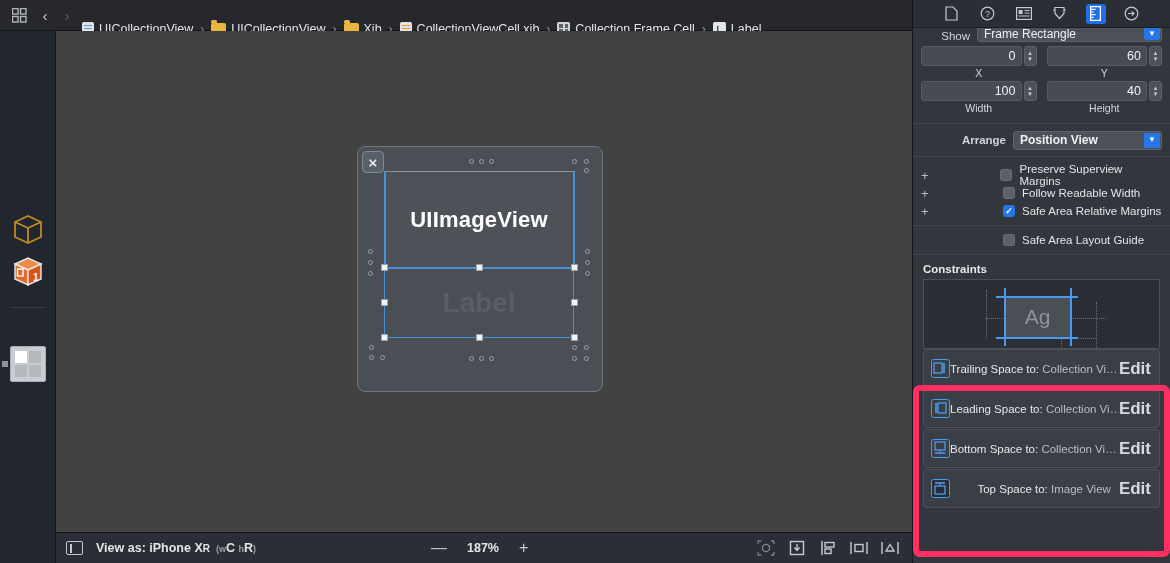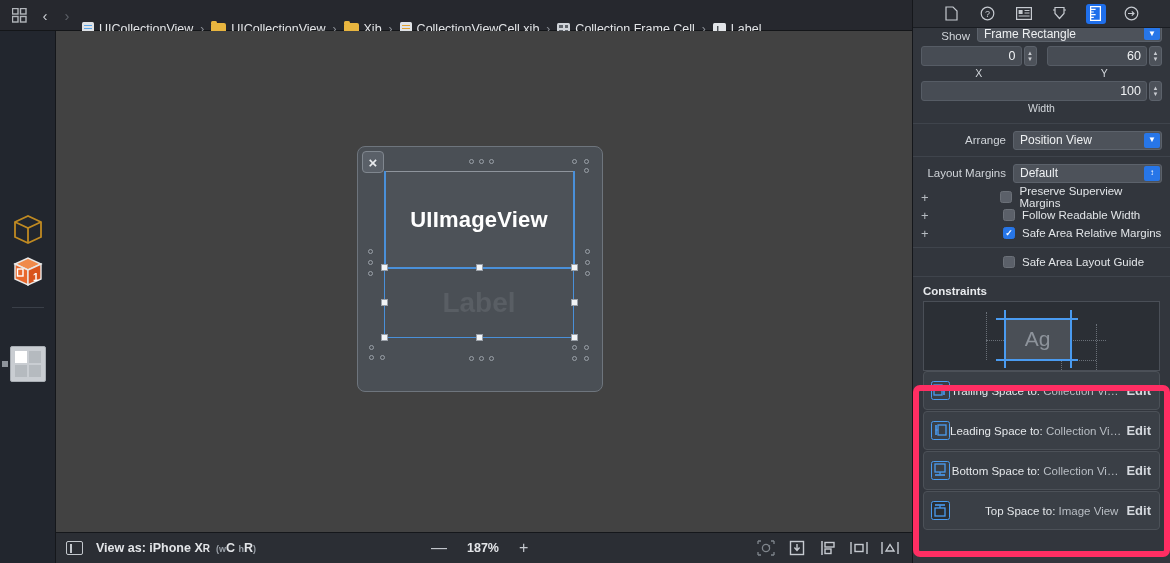--- a/index.html
+++ b/index.html
@@ -22,21 +22,21 @@
   .bc-panel-toggle {
     width: 26px; height: 22px; display: flex; align-items: center; justify-content: center;
     opacity: .8;
   }
   .bc-nav { display: flex; align-items: center; margin-left: 2px; }
   .bc-chev {
     width: 22px; height: 22px; display: flex; align-items: center; justify-content: center;
     font-size: 15px; color: #c9ccd1;
   }
   .bc-chev.dim { color: #5d6168; }
-  .bc-items { display: flex; align-items: center; margin-left: 4px; margin-top: 28px; }
+  .bc-items { display: flex; align-items: flex-start; margin-left: 4px; margin-top: 28px; }
   .bc-item { display: flex; align-items: center; gap: 5px; }
   .bc-label { font-size: 12.5px; color: #e3e5e8; white-space: nowrap; }
   .bc-sep { color: #8b8f96; font-size: 12px; margin: 0 7px; }
 
   .ic-doc {
     width: 12px; height: 15px; background: #dfe2e6; border-radius: 1.5px;
     position: relative; flex: 0 0 auto;
   }
   .ic-doc::before {
     content:""; position:absolute; left:2px; top:3px; width:8px; height:1.5px;
@@ -175,21 +175,21 @@
     display: flex; align-items: center; justify-content: center; gap: 16px;
   }
   .insp-tab {
     width: 20px; height: 20px; display:flex; align-items:center; justify-content:center;
     border-radius: 3px;
   }
   .insp-tab.active { background: #1f6feb; }
 
   .insp-body { padding: 0; }
   .row {
-    display: flex; align-items: center; min-height: 22px; padding: 0 8px;
+    display: flex; align-items: center; min-height: 22px; padding: 0 8px; font-weight: bold;
   }
   .row-lbl {
     font-size: 11.5px; color: #d0d4d9; text-align: right; padding-right: 7px;
   }
   .sel-ctrl {
     flex: 1; height: 19px; background: #4d525a; border: 1px solid #5c626b; border-radius: 3px;
     display: flex; align-items: center; padding-left: 6px; position: relative;
     font-size: 12px; color: #eef0f2;
   }
   .sel-arrow {
@@ -270,21 +270,21 @@
   .c-icon {
     width: 19px; height: 19px; border: 1.5px solid #4a9bf0; border-radius: 2.5px;
     flex: 0 0 auto; position: relative; background: #3a3f46;
   }
   .c-text {
     flex: 1; text-align: right; padding-right: 8px; font-size: 11.5px; color: #e4e7ea;
     white-space: nowrap; overflow: hidden;
   }
   .c-text .attr { color: #e4e7ea; }
   .c-text .val { color: #b9bec4; }
-  .c-edit { font-size: 13px; font-weight: bold; color: #d6dadf; }
+  .c-edit { font-size: 17px; font-weight: bold; color: #d6dadf; }
 
   .pink-outline {
     position: absolute; left: 913px; top: 385px; width: 257px; height: 172px;
     border: 6px solid #ff2e63; border-radius: 7px; pointer-events: none; z-index: 50;
   }
 </style>
 </head>
 <body>
 
 <div class="app">
@@ -567,42 +567,45 @@
           <div class="gf-cell">
             <div class="gf-input-wrap">
               <div class="gf-input">100</div>
               <div class="stepper">
                   <span>▲</span>
                   <span>▼</span>
                 </div>
             </div>
             <div class="gf-cap">Width</div>
           </div>
+          <div class="gf-cell">
+            <div class="gf-input-wrap">
+              <div class="gf-input">40</div>
+              <div class="stepper">
+                  <span>▲</span>
+                  <span>▼</span>
+                </div>
+            </div>
+            <div class="gf-cap">Height</div>
+          </div>
         </div>
       </div>
 
       <div class="hr"></div>
 
       <div class="row">
         <span class="row-lbl" style="width:92px;">Arrange</span>
         <span class="sel-ctrl">
           <span>Position View</span>
           <span class="sel-arrow">▼</span>
         </span>
       </div>
 
       <div class="hr"></div>
 
-      <div class="row">
-        <span class="row-lbl" style="width:92px;">Layout Margins</span>
-        <span class="sel-ctrl">
-          <span>Default</span>
-          <span class="sel-arrow">↕</span>
-        </span>
-      </div>
 
       <div style="height:4px"></div>
 
       <div class="chk-row">
         <span class="plus-col">+</span>
         <span class="chk-spacer"></span>
         <span class="chk"></span>
         <span class="chk-lbl">Preserve Superview Margins</span>
       </div>
       <div class="chk-row">

